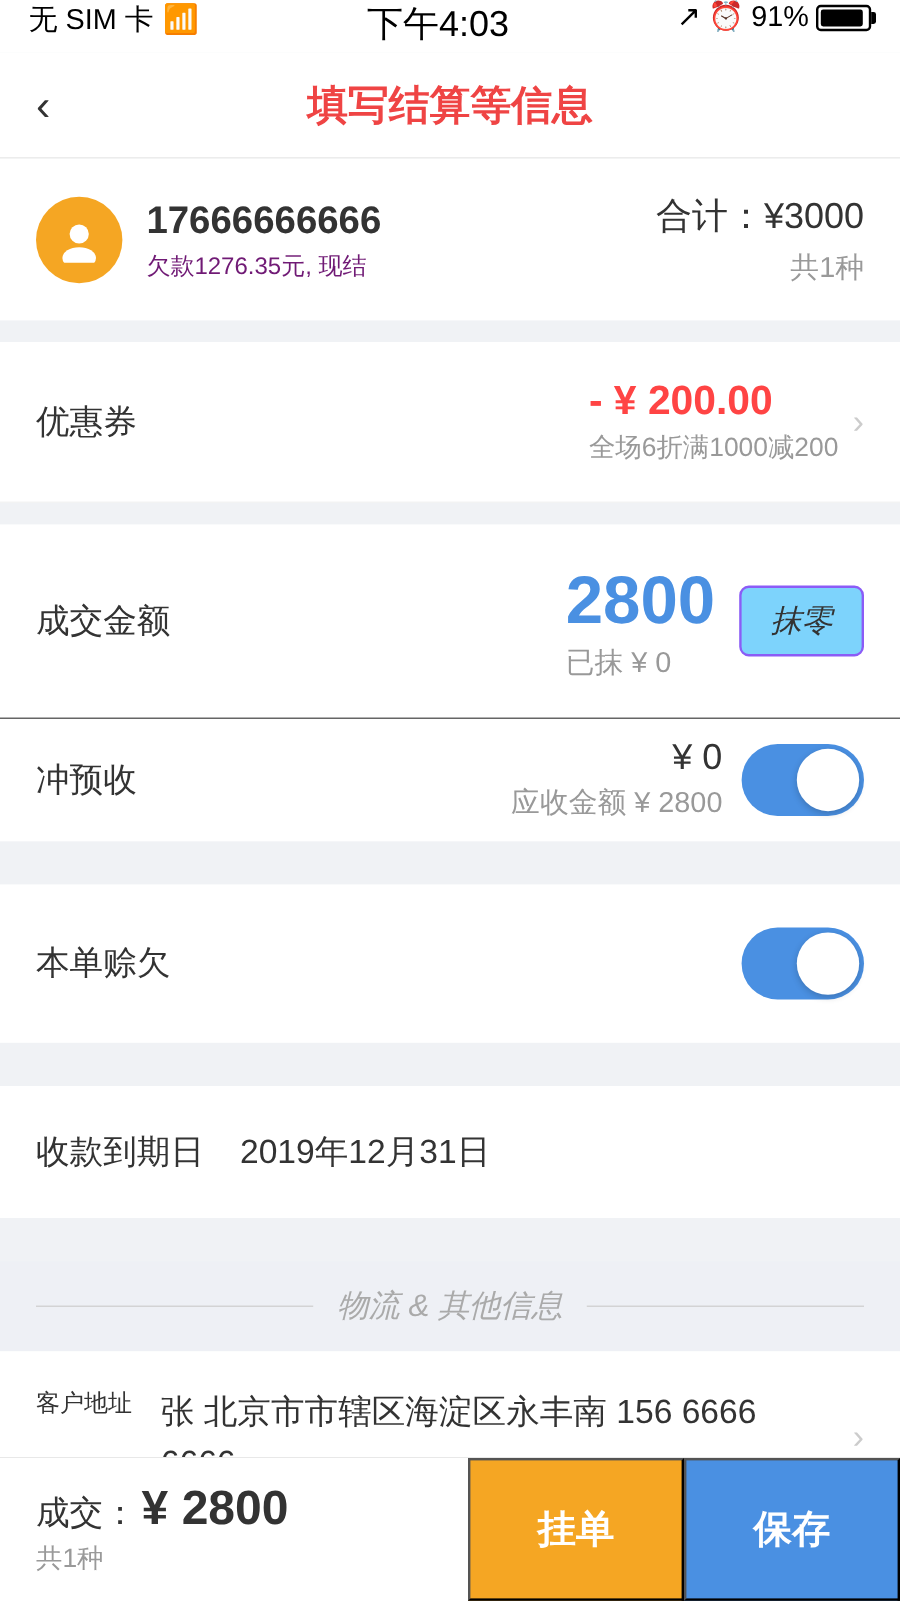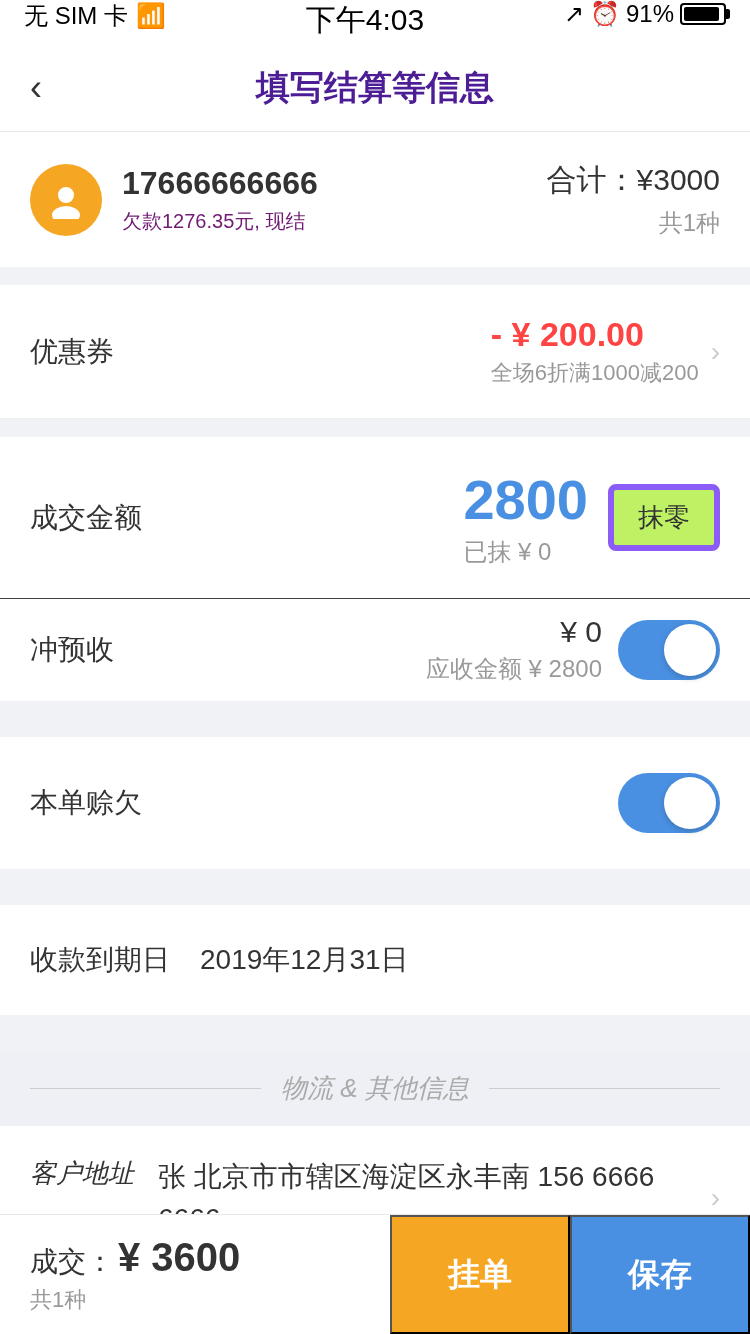--- a/index.html
+++ b/index.html
@@ -58,21 +58,21 @@
     .nav-back {
       position: absolute;
       left: 30px;
       font-size: 36px;
       color: #333;
       cursor: pointer;
     }
     .nav-title {
       font-size: 34px;
       font-weight: 600;
-      color: #4c1d95;
+      color: #ef4444;
     }
 
     
     .content {
       width: 100%;
       padding-bottom: 130px;
     }
 
     
     .customer-row {
@@ -125,27 +125,28 @@
       align-items: center;
       justify-content: space-between;
       padding: 30px 30px;
     }
     .amount-number {
       font-size: 56px;
       font-weight: 600;
       color: #4a90e2;
     }
     .round-btn {
-      border: 6px solid #8b5cf6;
+      border: 2px solid #8b5cf6;
       border-radius: 8px;
       padding: 10px 24px;
       font-size: 26px;
       color: #333;
-      background: #bef264;
+      background: #7dd3fc;
       cursor: pointer;
+      font-style: italic;
     }
     .amount-sub { font-size: 24px; color: #999; margin-top: 4px; }
 
     
     .precharge-row {
       display: flex;
       align-items: center;
       justify-content: space-between;
       padding: 16px 30px;
       background: #fff;
@@ -211,21 +212,21 @@
     .address-section {
       background: #fff;
       margin-top: 0;
     }
     .address-row {
       display: flex;
       align-items: flex-start;
       padding: 30px 30px;
       gap: 24px;
     }
-    .address-label { font-size: 26px; color: #333; white-space: nowrap; flex-shrink: 0; font-style: italic; }
+    .address-label { font-size: 20px; color: #333; white-space: nowrap; flex-shrink: 0; }
     .address-value { font-size: 28px; color: #333; flex: 1; line-height: 1.5; }
     .address-chevron { color: #ccc; font-size: 28px; align-self: center; }
 
     
     .bottom-bar {
       position: fixed;
       bottom: 0;
       width: 750px;
       height: 120px;
       background: #fff;
@@ -368,19 +369,19 @@
       <span class="address-chevron">›</span>
     </div>
   </div>
 
 </div>
 
 <div class="bottom-bar">
   <div class="bottom-info">
     <div style="display:flex; align-items:baseline; gap:4px;">
       <span class="bottom-deal">成交：</span>
-      <span class="bottom-deal-amount">¥ 3600</span>
+      <span class="bottom-deal-amount">¥ 2800</span>
     </div>
     <div class="bottom-sub">共1种</div>
   </div>
   <button class="bottom-btn btn-hang">挂单</button>
   <button class="bottom-btn btn-save">保存</button>
 </div>
 
 </body></html>

